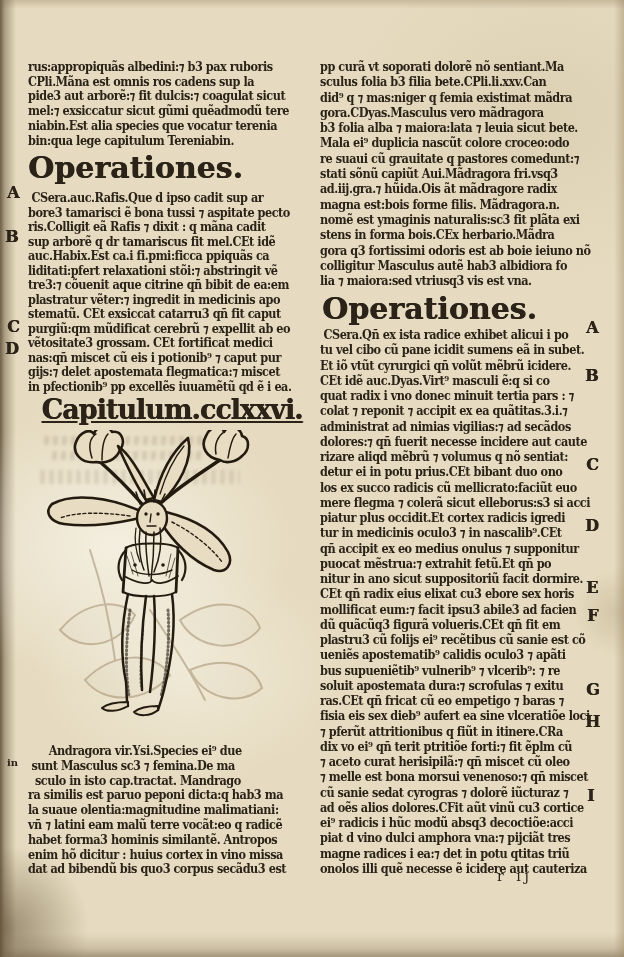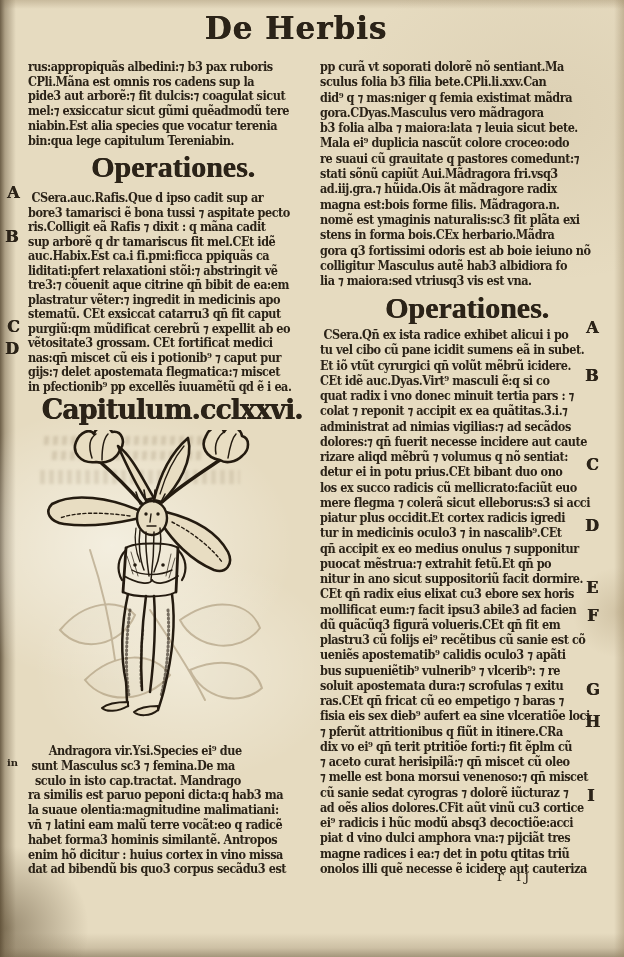--- a/index.html
+++ b/index.html
@@ -19,39 +19,38 @@
       linear-gradient(0deg, rgba(110,94,66,.55) 0px, rgba(130,112,82,.25) 9px, rgba(130,112,82,0) 24px);
   }
   .hdr{
     position:absolute;top:10px;left:0;width:592px;text-align:center;
     font-size:31px;font-weight:bold;letter-spacing:1px;
     text-shadow:.4px 0 0 currentColor;
   }
   .tb{position:absolute;font-weight:bold;font-size:12px;letter-spacing:-.5px;
       transform:scaleX(.94);transform-origin:left top;white-space:pre;}
   .tb .tl{white-space:pre;}
-  .ophead{position:absolute;font-size:30px;font-weight:bold;text-align:center;
-      letter-spacing:0;text-shadow:.5px 0 0 currentColor;font-family:Liberation Serif, serif;}
+  .ophead{position:absolute;font-size:30px;font-weight:bold;
+      letter-spacing:0;text-shadow:.5px 0 0 currentColor;}
   .caphead{position:absolute;font-size:27px;font-weight:bold;text-align:center;
-      letter-spacing:-1px;text-shadow:.5px 0 0 currentColor;}
+      letter-spacing:-1px;text-shadow:.5px 0 0 currentColor;text-decoration:underline;}
   .mletter{position:absolute;font-size:16px;font-weight:bold;text-shadow:.4px 0 0 currentColor;}
   .mnote{position:absolute;font-size:10px;font-weight:bold;}
   .sig{position:absolute;font-size:14px;font-weight:normal;letter-spacing:4px;}
   .ghost{position:absolute;filter:blur(1.4px);opacity:.5;pointer-events:none;}
   .ghost-line{background:repeating-linear-gradient(90deg, rgba(120,100,68,.38) 0 5px, rgba(120,100,68,0) 5px 9px);}
   svg .ink{stroke:#241b10;fill:none;stroke-linecap:round;stroke-linejoin:round;}
   svg .paperfill{fill:#e8ddc2;}
   svg .ghostleaf{stroke:#a18e6d;fill:rgba(161,142,109,.07);opacity:.55;stroke-linecap:round;}
 </style>
 </head>
 <body>
 
 <div class="page">
 
-  <div class="hdr">De Herbis</div>
 
   <div class="tb" style="left:28px;top:60px;width:312px;line-height:14.7px;"><div class="tl">rus:appropiquãs albedini:⁊ b3 pax ruboris</div><div class="tl">CPli.Mãna est omnis ros cadens sup la</div><div class="tl">pide3 aut arborẽ:⁊ fit dulcis:⁊ coagulat sicut</div><div class="tl">mel:⁊ exsiccatur sicut gũmi quẽadmodũ tere</div><div class="tl">niabin.Est alia species que vocatur terenia</div><div class="tl">bin:qua lege capitulum Tereniabin.</div></div>
 
   <div class="ophead" style="left:28px;top:150px;width:290px;">Operationes.</div>
 
   <div class="tb" style="left:28px;top:191px;width:312px;line-height:14.5px;"><div class="tl"> CSera.auc.Rafis.Que d ipso cadit sup ar</div><div class="tl">bore3 tamarisci ẽ bona tussi ⁊ aspitate pecto</div><div class="tl">ris.Colligit eã Rafis ⁊ dixit : q mãna cadit</div><div class="tl">sup arborẽ q dr tamariscus fit mel.CEt idẽ</div><div class="tl">auc.Habix.Est ca.i fi.pmi:ficca ppiquãs ca</div><div class="tl">liditati:pfert relaxationi stõi:⁊ abstringit vẽ</div><div class="tl">tre3:⁊ cõuenit aque citrine qñ bibit de ea:em</div><div class="tl">plastratur vẽter:⁊ ingredit in medicinis apo</div><div class="tl">stematũ. CEt exsiccat catarru3 qñ fit caput</div><div class="tl">purgiũ:qm mũdificat cerebrũ ⁊ expellit ab eo</div><div class="tl">vẽtositate3 grossam. CEt fortificat medici</div><div class="tl">nas:qñ miscet cũ eis i potionib⁹ ⁊ caput pur</div><div class="tl">gijs:⁊ delet apostemata flegmatica:⁊ miscet</div><div class="tl">in pfectionib⁹ pp excellẽs iuuamẽtũ qd ẽ i ea.</div></div>
 
   <div class="caphead" style="left:26px;top:394px;width:292px;">Capitulum.cclxxvi.</div>
 
   <div class="ghost ghost-line" style="left:44px;top:436px;width:186px;height:9px;transform:skewX(-4deg);"></div>

